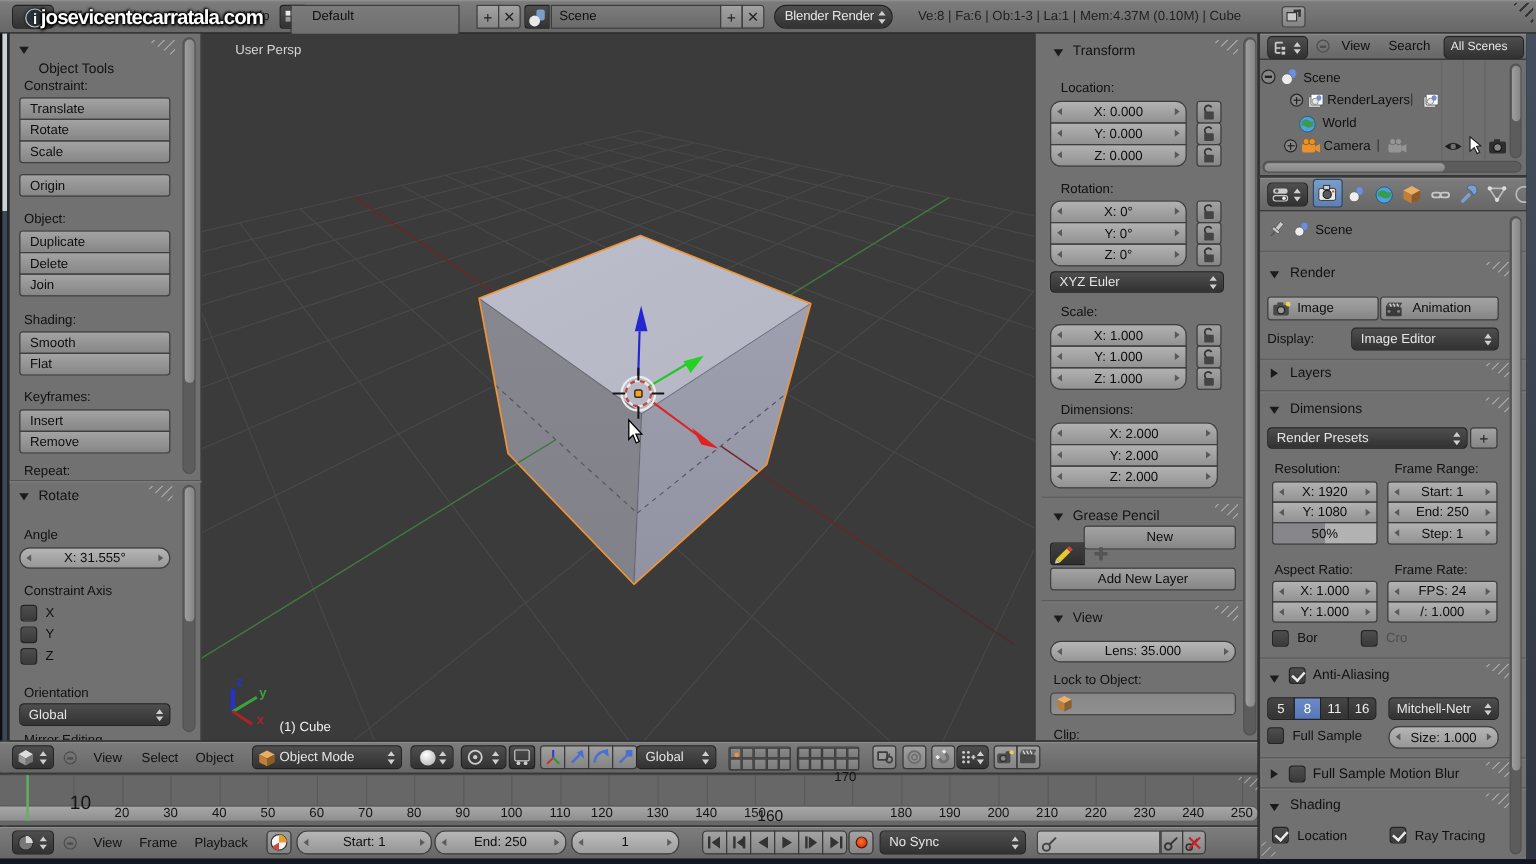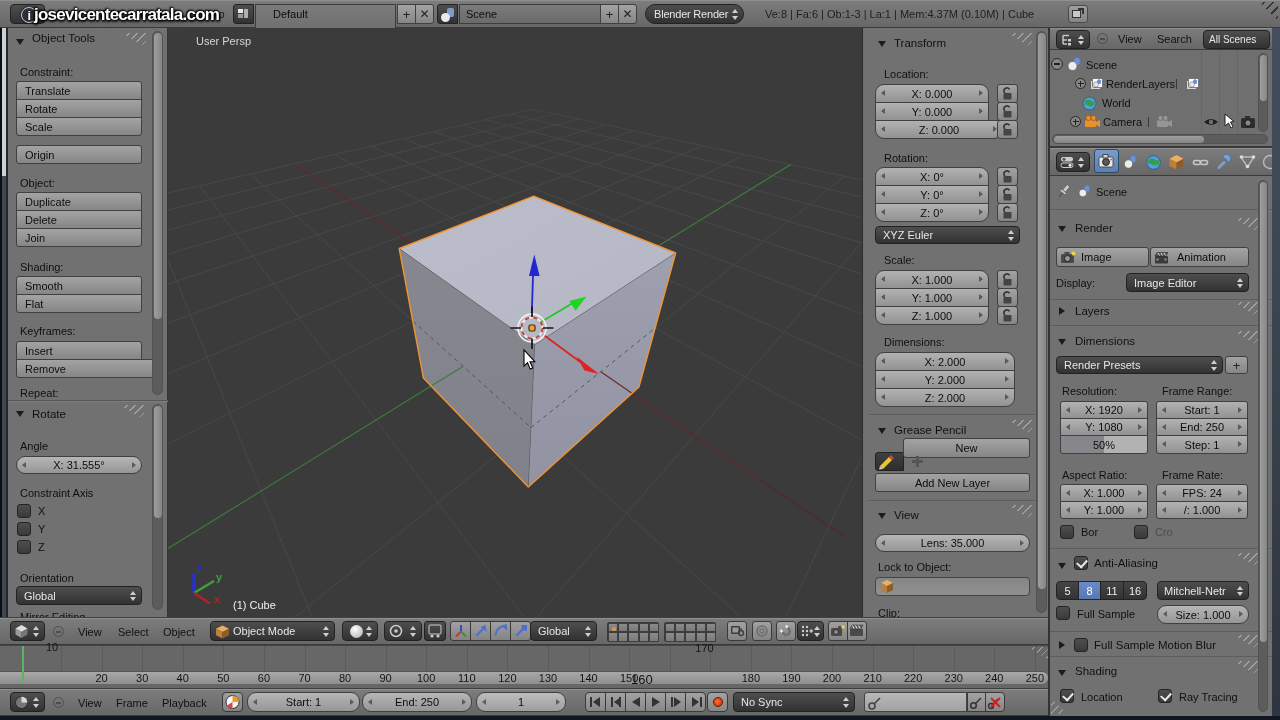--- a/index.html
+++ b/index.html
@@ -30,21 +30,21 @@
 .wm{font-weight:bold;font-size:17px;color:#fff;letter-spacing:-.75px;text-shadow:0 0 2px #000,0 0 3px #000,1px 1px 2px #000,-1px -1px 2px #000,0 2px 3px rgba(0,0,0,.8)}
 </style></head><body>
 <div id="root">
 
 <div class="ab hdr" style="left:0;top:0;width:1280px;height:28px"></div>
 <div class="ab" style="left:233px;top:4px;width:21px;height:20px;background:linear-gradient(#4e4e4e,#323232);border:1px solid #222;border-radius:3px 0 0 3px">
  <div class="ab" style="left:4px;top:4px;width:5px;height:4px;background:#e8e8e8"></div>
  <div class="ab" style="left:10px;top:4px;width:4px;height:9px;background:#b0b0b0"></div>
  <div class="ab" style="left:4px;top:9px;width:5px;height:4px;background:#9a9a9a"></div>
 </div>
-<div class="ab" style="left:255px;top:4px;width:141px;height:36px;background:linear-gradient(#7b7b7b,#6b6b6b);border:1px solid #3c3c3c;color:#0e0e0e;line-height:18px;padding-left:17px">Default</div>
+<div class="ab" style="left:242px;top:4px;width:141px;height:36px;background:linear-gradient(#7b7b7b,#6b6b6b);border:1px solid #3c3c3c;color:#0e0e0e;line-height:18px;padding-left:17px">Default</div>
 <div class="btn" style="left:397px;top:4px;width:19px;height:20px;padding:0;justify-content:center;border-radius:0;font-size:13px;color:#222">+</div>
 <div class="btn" style="left:415px;top:4px;width:19px;height:20px;padding:0;justify-content:center;border-radius:0 3px 3px 0;font-size:12px;color:#222">✕</div>
 <div class="ab" style="left:437px;top:4px;width:21px;height:20px;background:linear-gradient(#4e4e4e,#323232);border:1px solid #222;border-radius:3px 0 0 3px">
  <div class="ab" style="left:9px;top:3px;width:7px;height:9px;background:#7d9dc8;border-radius:2px"></div>
  <div class="ab" style="left:3px;top:8px;width:9px;height:9px;background:#e8e8e8;border-radius:50%"></div>
 </div>
 <div class="ab" style="left:459px;top:4px;width:142px;height:20px;background:linear-gradient(#7b7b7b,#6b6b6b);border:1px solid #3c3c3c;color:#0e0e0e;line-height:18px;padding-left:6px">Scene</div>
 <div class="btn" style="left:600px;top:4px;width:19px;height:20px;padding:0;justify-content:center;border-radius:0;font-size:13px;color:#222">+</div>
 <div class="btn" style="left:618px;top:4px;width:19px;height:20px;padding:0;justify-content:center;border-radius:0 3px 3px 0;font-size:12px;color:#222">✕</div>
 <div class="mnu" style="left:645px;top:4px;width:99px;height:20px;border-radius:10px;padding-left:8px;letter-spacing:-.2px">Blender Render<span class="ud"></span></div>
@@ -69,37 +69,37 @@
  <span class="wm" style="position:absolute;left:34px;top:5px;white-space:nowrap">josevicentecarratala.com</span>
 </div>
 
 <div class="ab" style="left:0;top:28px;width:2px;height:688px;background:#0e0e0e"></div>
 <div class="ab" style="left:2px;top:28px;width:4px;height:148px;background:#ccd1d6"></div>
 <div class="ab" style="left:2px;top:176px;width:4px;height:540px;background:#3e4754"></div>
 <div class="ab" style="left:6px;top:28px;width:2px;height:688px;background:#24272c"></div>
 
 <div class="ab reg" style="left:8px;top:28px;width:160px;height:589px;border-right:1px solid #353535"></div>
 <div class="trid" style="left:16px;top:39px"></div>
-<div class="phd" style="left:32px;top:32px">Object Tools</div>
+<div class="phd" style="left:32px;top:52px">Object Tools</div>
 <div class="diag" style="left:122px;top:33px"></div>
 <div class="lbl" style="left:20px;top:66px">Constraint:</div>
 <div class="btn bt" style="left:16px;top:81px;width:126px;height:19px">Translate</div>
 <div class="btn rn" style="left:16px;top:99px;width:126px;height:19px">Rotate</div>
 <div class="btn bb" style="left:16px;top:117px;width:126px;height:19px">Scale</div>
 <div class="btn" style="left:16px;top:145px;width:126px;height:19px">Origin</div>
 <div class="lbl" style="left:20px;top:177px">Object:</div>
 <div class="btn bt" style="left:16px;top:192px;width:126px;height:19px">Duplicate</div>
 <div class="btn rn" style="left:16px;top:210px;width:126px;height:19px">Delete</div>
 <div class="btn bb" style="left:16px;top:228px;width:126px;height:19px">Join</div>
 <div class="lbl" style="left:20px;top:261px">Shading:</div>
 <div class="btn bt" style="left:16px;top:276px;width:126px;height:19px">Smooth</div>
 <div class="btn bb" style="left:16px;top:294px;width:126px;height:19px">Flat</div>
 <div class="lbl" style="left:20px;top:325px">Keyframes:</div>
 <div class="btn bt" style="left:16px;top:341px;width:126px;height:19px">Insert</div>
-<div class="btn bb" style="left:16px;top:359px;width:147px;height:19px">Remove</div>
+<div class="btn bb" style="left:16px;top:359px;width:126px;height:19px">Remove</div>
 <div class="lbl" style="left:20px;top:387px">Repeat:</div>
 <div class="sb" style="left:152px;top:31px;width:11px;height:364px"></div>
 <div class="sbt" style="left:153.5px;top:33px;width:8px;height:286px"></div>
 
 <div class="ab" style="left:8px;top:400px;width:160px;height:1px;background:#565656"></div>
 <div class="ab" style="left:8px;top:401px;width:160px;height:1px;background:#7e7e7e"></div>
 <div class="trid" style="left:16px;top:411px"></div>
 <div class="phd" style="left:32px;top:408px">Rotate</div>
 <div class="diag" style="left:120px;top:405px"></div>
 <div class="lbl" style="left:20px;top:440px">Angle</div>
@@ -176,21 +176,21 @@
 <polygon points="524.0,350.0 524.0,366.1 527.5,362.6 530.2,369.1 532.7,367.9 530.0,361.7 534.8,361.7" fill="#fff" stroke="#000" stroke-width="1.1"></polygon>
 </svg>
 
 <div class="ab reg" style="left:862px;top:28px;width:186px;height:589px;border-left:1px solid #2c2c2c"></div>
 <div class="trid" style="left:878px;top:41px"></div>
 <div class="phd" style="left:894px;top:37px">Transform</div>
 <div class="diag" style="left:1008px;top:33px"></div>
 <div class="lbl" style="left:884px;top:68px">Location:</div>
 <div class="fld rt" style="left:875px;top:84px;width:114px;height:19px"><span class="la"></span>X: 0.000<span class="ra"></span></div>
 <div class="fld rn" style="left:875px;top:102px;width:114px;height:19px"><span class="la"></span>Y: 0.000<span class="ra"></span></div>
-<div class="fld rb" style="left:875px;top:120px;width:128px;height:19px"><span class="la"></span>Z: 0.000<span class="ra"></span></div>
+<div class="fld rb" style="left:875px;top:120px;width:114px;height:19px"><span class="la"></span>Z: 0.000<span class="ra"></span></div>
 <div class="lbl" style="left:884px;top:152px">Rotation:</div>
 <div class="fld rt" style="left:875px;top:167px;width:114px;height:19px"><span class="la"></span>X: 0°<span class="ra"></span></div>
 <div class="fld rn" style="left:875px;top:185px;width:114px;height:19px"><span class="la"></span>Y: 0°<span class="ra"></span></div>
 <div class="fld rb" style="left:875px;top:203px;width:114px;height:19px"><span class="la"></span>Z: 0°<span class="ra"></span></div>
 <div class="mnu" style="left:875px;top:226px;width:145px;height:18px">XYZ Euler<span class="ud"></span></div>
 <div class="lbl" style="left:884px;top:254px">Scale:</div>
 <div class="fld rt" style="left:875px;top:270px;width:114px;height:19px"><span class="la"></span>X: 1.000<span class="ra"></span></div>
 <div class="fld rn" style="left:875px;top:288px;width:114px;height:19px"><span class="la"></span>Y: 1.000<span class="ra"></span></div>
 <div class="fld rb" style="left:875px;top:306px;width:114px;height:19px"><span class="la"></span>Z: 1.000<span class="ra"></span></div>
 <div class="ab" style="left:997px;top:84px;width:21px;height:19px;background:linear-gradient(#a3a3a3,#868686);border:1px solid #404040;border-radius:3px"><svg width="19" height="17">
@@ -430,32 +430,32 @@
 <div class="ab" style="left:710.3px;top:646px;width:1px;height:25px;background:#5a5a5a"></div>
 <div class="ab" style="left:750.9px;top:646px;width:1px;height:25px;background:#5a5a5a"></div>
 <div class="ab" style="left:791.4px;top:646px;width:1px;height:25px;background:#5a5a5a"></div>
 <div class="ab" style="left:832.0px;top:646px;width:1px;height:25px;background:#5a5a5a"></div>
 <div class="ab" style="left:872.6px;top:646px;width:1px;height:25px;background:#5a5a5a"></div>
 <div class="ab" style="left:913.2px;top:646px;width:1px;height:25px;background:#5a5a5a"></div>
 <div class="ab" style="left:953.8px;top:646px;width:1px;height:25px;background:#5a5a5a"></div>
 <div class="ab" style="left:994.3px;top:646px;width:1px;height:25px;background:#5a5a5a"></div>
 <div class="ab" style="left:1034.9px;top:646px;width:1px;height:25px;background:#5a5a5a"></div>
 <div class="ab" style="left:0;top:671px;width:1048px;height:13px;background:linear-gradient(#a8a8a8,#8e8e8e);border-top:1px solid #555;border-radius:0 6px 6px 0"></div>
-<div class="ab" style="left:46.0px;top:641px;width:30px;text-align:left;font-size:11px;color:#141414">10</div>
+<div class="ab" style="left:46.0px;top:661px;width:30px;text-align:right;font-size:16px;color:#141414">10</div>
 <div class="ab" style="left:86.6px;top:671.5px;width:30px;text-align:center;font-size:11px;color:#141414">20</div>
 <div class="ab" style="left:127.2px;top:671.5px;width:30px;text-align:center;font-size:11px;color:#141414">30</div>
 <div class="ab" style="left:167.7px;top:671.5px;width:30px;text-align:center;font-size:11px;color:#141414">40</div>
 <div class="ab" style="left:208.3px;top:671.5px;width:30px;text-align:center;font-size:11px;color:#141414">50</div>
 <div class="ab" style="left:248.9px;top:671.5px;width:30px;text-align:center;font-size:11px;color:#141414">60</div>
 <div class="ab" style="left:289.5px;top:671.5px;width:30px;text-align:center;font-size:11px;color:#141414">70</div>
 <div class="ab" style="left:330.1px;top:671.5px;width:30px;text-align:center;font-size:11px;color:#141414">80</div>
 <div class="ab" style="left:370.6px;top:671.5px;width:30px;text-align:center;font-size:11px;color:#141414">90</div>
 <div class="ab" style="left:411.2px;top:671.5px;width:30px;text-align:center;font-size:11px;color:#141414">100</div>
 <div class="ab" style="left:451.8px;top:671.5px;width:30px;text-align:center;font-size:11px;color:#141414">110</div>
-<div class="ab" style="left:492.4px;top:671.5px;width:30px;text-align:center;font-size:11px;color:#141414">120</div>
+<div class="ab" style="left:492.4px;top:671.5px;width:30px;text-align:left;font-size:11px;color:#141414">120</div>
 <div class="ab" style="left:533.0px;top:671.5px;width:30px;text-align:center;font-size:11px;color:#141414">130</div>
 <div class="ab" style="left:573.5px;top:671.5px;width:30px;text-align:center;font-size:11px;color:#141414">140</div>
 <div class="ab" style="left:614.1px;top:671.5px;width:30px;text-align:center;font-size:11px;color:#141414">150</div>
 <div class="ab" style="left:631px;top:671.5px;width:30px;font-size:13px;color:#141414">160</div>
 <div class="ab" style="left:695.3px;top:642px;width:30px;font-size:11px;color:#141414">170</div>
 <div class="ab" style="left:735.9px;top:671.5px;width:30px;text-align:center;font-size:11px;color:#141414">180</div>
 <div class="ab" style="left:776.4px;top:671.5px;width:30px;text-align:center;font-size:11px;color:#141414">190</div>
 <div class="ab" style="left:817.0px;top:671.5px;width:30px;text-align:center;font-size:11px;color:#141414">200</div>
 <div class="ab" style="left:857.6px;top:671.5px;width:30px;text-align:center;font-size:11px;color:#141414">210</div>
 <div class="ab" style="left:898.2px;top:671.5px;width:30px;text-align:center;font-size:11px;color:#141414">220</div>

